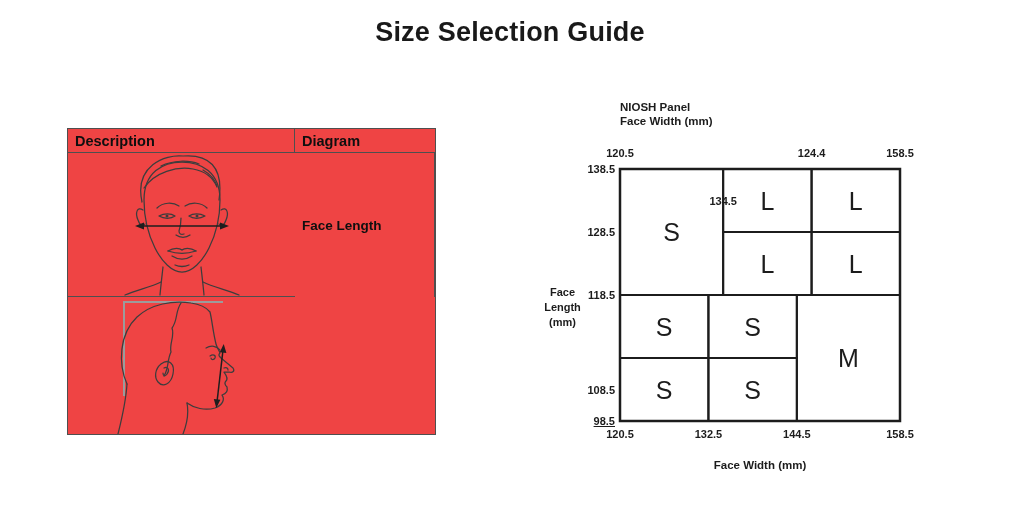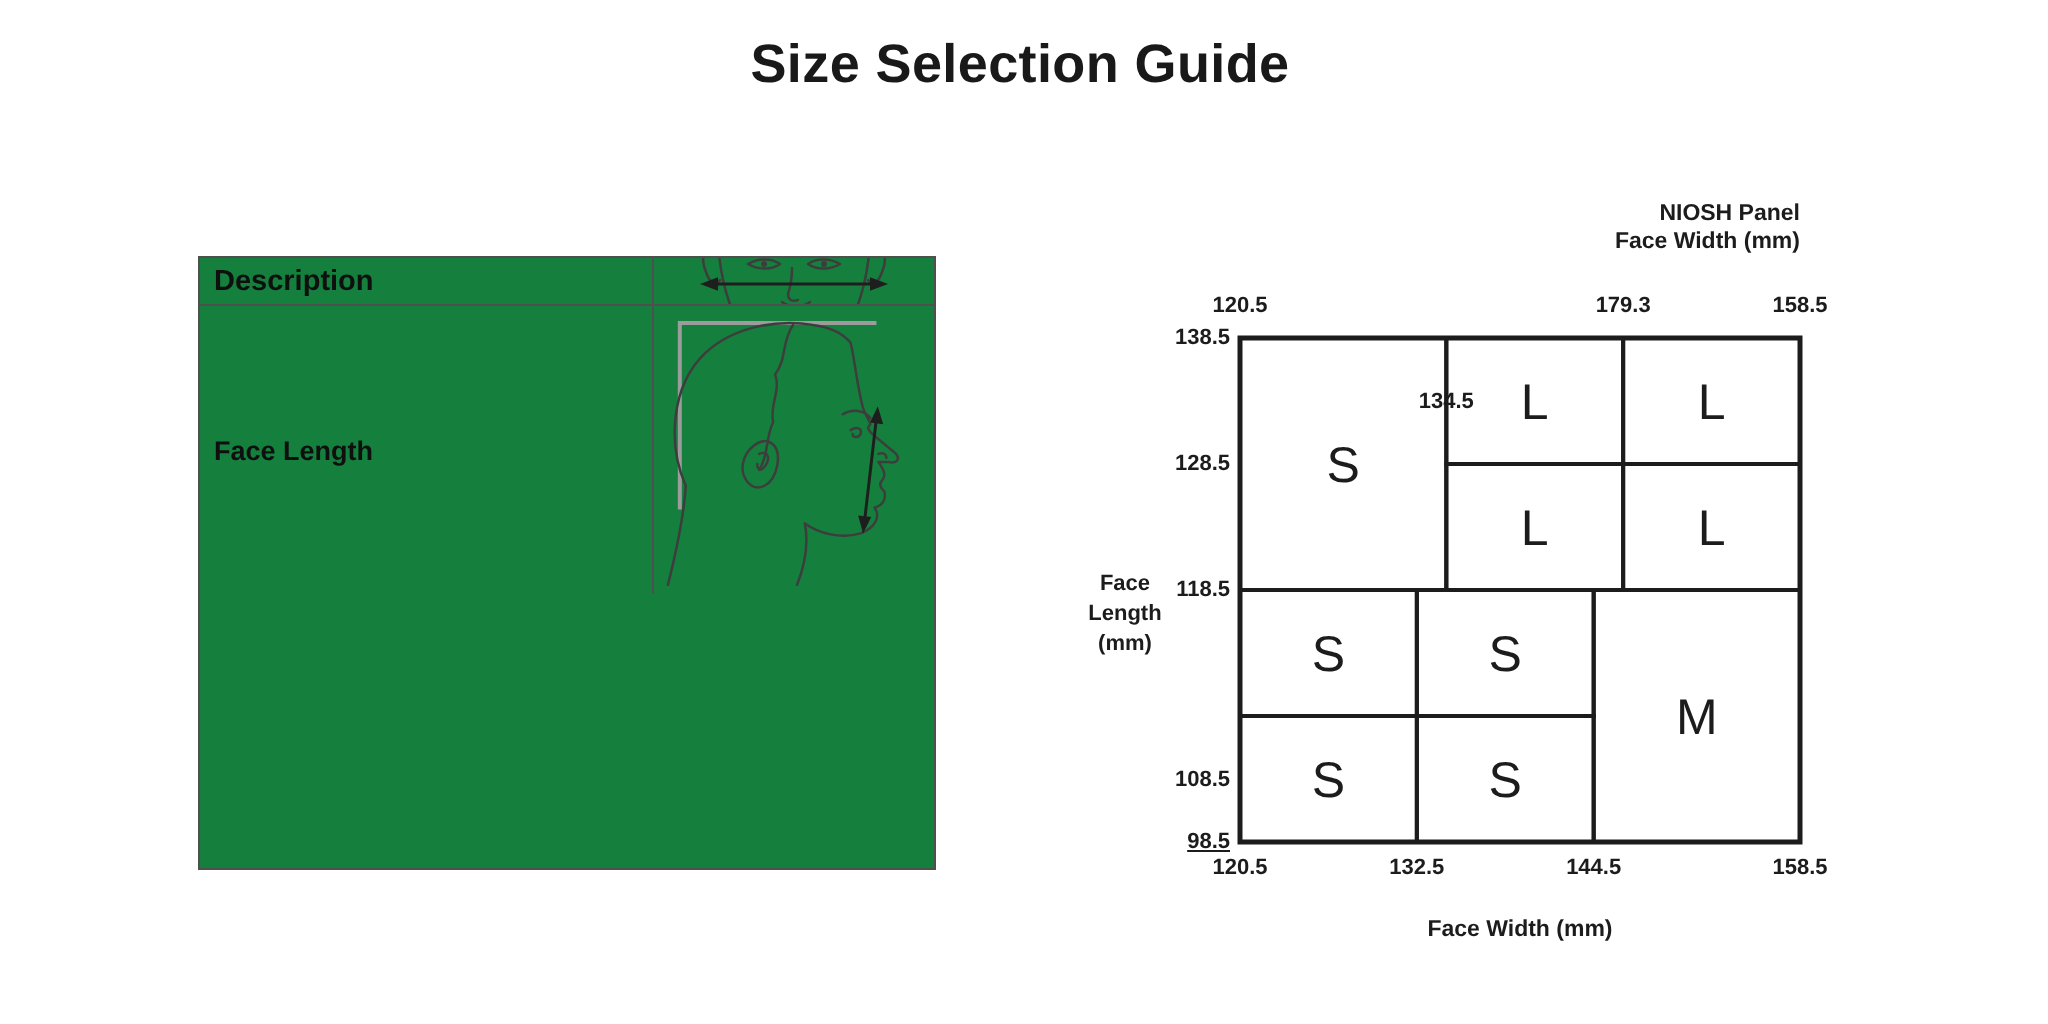--- a/index.html
+++ b/index.html
@@ -11,23 +11,23 @@
 
   
   .page-title {
     position:absolute; top:13px; left:0; width:1020px;
     text-align:center; font-size:27px; line-height:38px; font-weight:600;
     color:#191919; letter-spacing:.2px;
   }
 
   
   .meas-table {
-    position:absolute; left:99px; top:128px; width:369px; height:307px;
+    position:absolute; left:67px; top:128px; width:369px; height:307px;
     display:grid; grid-template-columns:227px 1fr; grid-template-rows:24px 144px auto;
-    border:1px solid #4f4f4f; background:#15803d;
+    border:1px solid #4f4f4f; background:#ef4444;
   }
   .tcell { border-right:1px solid #4f4f4f; border-bottom:1px solid #4f4f4f; }
   .tcell.last-col { border-right:none; }
   .tcell.last-row { border-bottom:none; }
   .th {
     display:flex; align-items:center; padding-left:7px;
     font-size:14.5px; font-weight:bold; color:#0f0f0f;
   }
   .tlabel {
     display:flex; align-items:center; padding-left:7px;
@@ -36,21 +36,21 @@
   .tdiagram { display:flex; align-items:center; justify-content:center; overflow:hidden; }
   .sketch { stroke:#3d3d3d; stroke-width:1.25; fill:none; stroke-linecap:round; stroke-linejoin:round; }
   .sketch-fill { fill:#3d3d3d; stroke:none; }
   .arrow-line { stroke:#1e1e1e; stroke-width:1.5; fill:none; }
   .arrow-head { fill:#1e1e1e; stroke:none; }
   .guide-gray { stroke:#9c9c9c; stroke-width:2; fill:none; }
 
   
   .chart { position:absolute; left:545px; top:100px; width:380px; height:392px; color:#1c1c1c; }
   .chart-title {
-    position:absolute; left:75px; top:0; width:280px; text-align:right;
+    position:absolute; left:75px; top:0; width:280px; text-align:left;
     font-size:11.5px; line-height:14px; font-weight:600;
   }
   .top-ticks, .bottom-ticks {
     position:absolute; left:75px; width:280px; height:14px; font-weight:600;
   }
   .top-ticks { top:47px; }
   .bottom-ticks { top:328px; }
   .top-ticks span, .bottom-ticks span {
     position:absolute; transform:translateX(-50%);
     font-size:11px; white-space:nowrap;
@@ -72,20 +72,21 @@
 </style>
 </head>
 <body>
 
 <div class="page-title">
   <div>Size Selection Guide</div>
 </div>
 
 <div class="meas-table">
   <div class="tcell th">Description</div>
+  <div class="tcell th last-col">Diagram</div>
 
   <div class="tcell tdiagram last-col">
     <svg width="138" height="142" viewBox="0 0 138 142">
 
       <path class="sketch" d="M29,48 C21,12 52,0 70,2 C95,0 111,12 106,46"></path>
       <path class="sketch" d="M31,34 C42,18 64,12 80,15 C92,17 100,24 104,33"></path>
       <path class="sketch" d="M48,12 C60,6 76,6 86,10"></path>
       <path class="sketch" d="M90,16 C97,20 102,26 104,32"></path>
 
       <path class="sketch" d="M31,46 C31,18 50,8 69,8 C88,8 107,18 107,46 C107,63 103,80 96,94 C89,108 79,118 69,118 C59,118 49,108 42,94 C35,80 31,63 31,46"></path>
@@ -147,21 +148,21 @@
 </div>
 
 <div class="chart">
   <div class="chart-title">
     <div>NIOSH Panel</div>
     <div>Face Width (mm)</div>
   </div>
   <div class="top-ticks" id="top-ticks">
       <span style="left: 0%;">120.5</span>
       <span style="left: 36.8421%; margin-top: 48px;">134.5</span>
-      <span style="left: 68.4211%;">179.3</span>
+      <span style="left: 68.4211%;">124.4</span>
       <span style="left: 100%;">158.5</span>
     </div>
   <div class="left-ticks" id="left-ticks">
       <span style="top: 0%;">138.5</span>
       <span style="top: 25%;">128.5</span>
       <span style="top: 50%;">118.5</span>
       <span style="top: 75%; margin-top: 32px;">108.5</span>
       <span style="top: 100%; text-decoration: underline;">98.5</span>
     </div>
   <div class="y-axis-title">Face Length (mm)</div>

